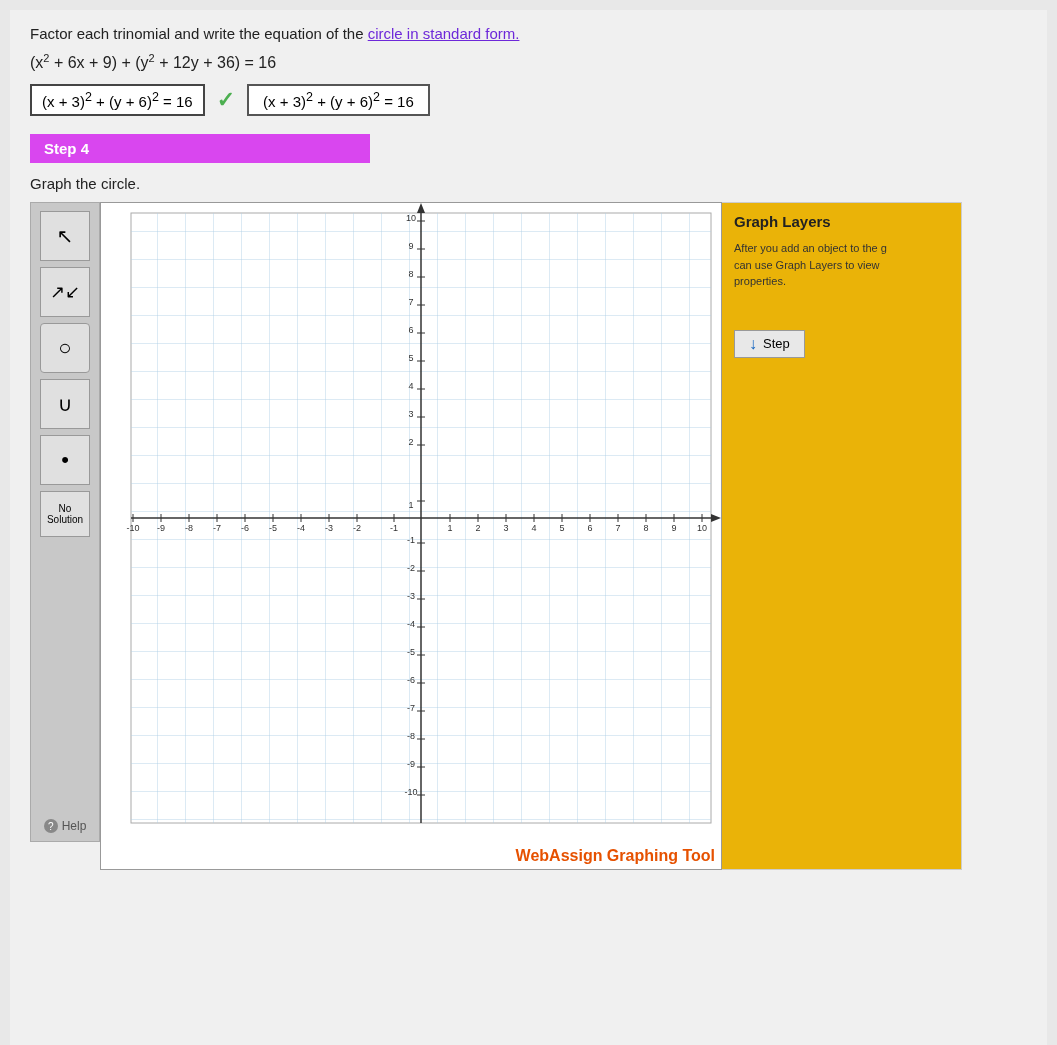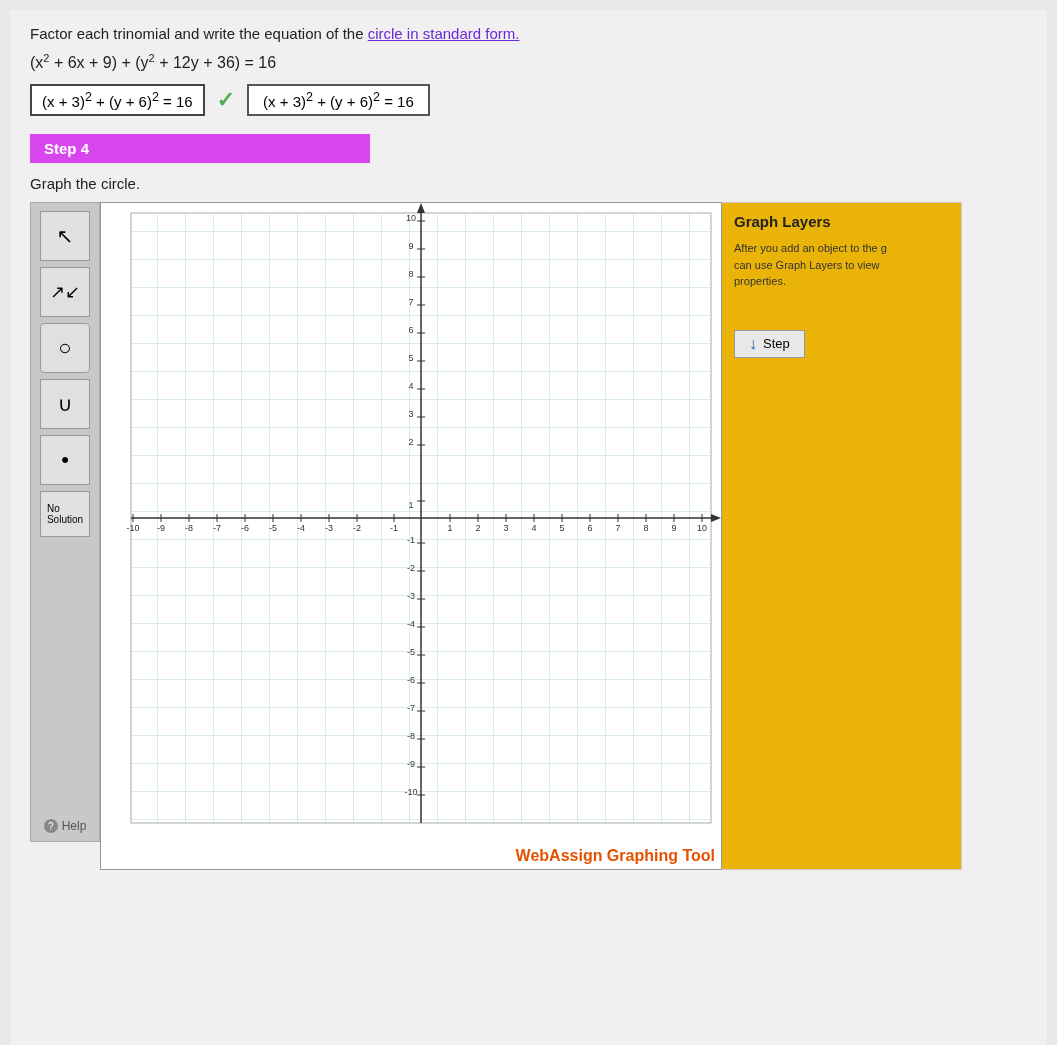--- a/index.html
+++ b/index.html
@@ -118,21 +118,21 @@
       background: #e0e0e0;
       border: 1px solid #999;
       display: flex;
       align-items: center;
       justify-content: center;
       cursor: pointer;
       font-size: 20px;
     }
     .tool-btn.no-solution {
       font-size: 10px;
-      text-align: left;
+      text-align: center;
       padding: 4px;
       height: 46px;
     }
     .help-row {
       display: flex;
       align-items: center;
       gap: 4px;
       font-size: 12px;
       color: #555;
       margin-top: auto;

